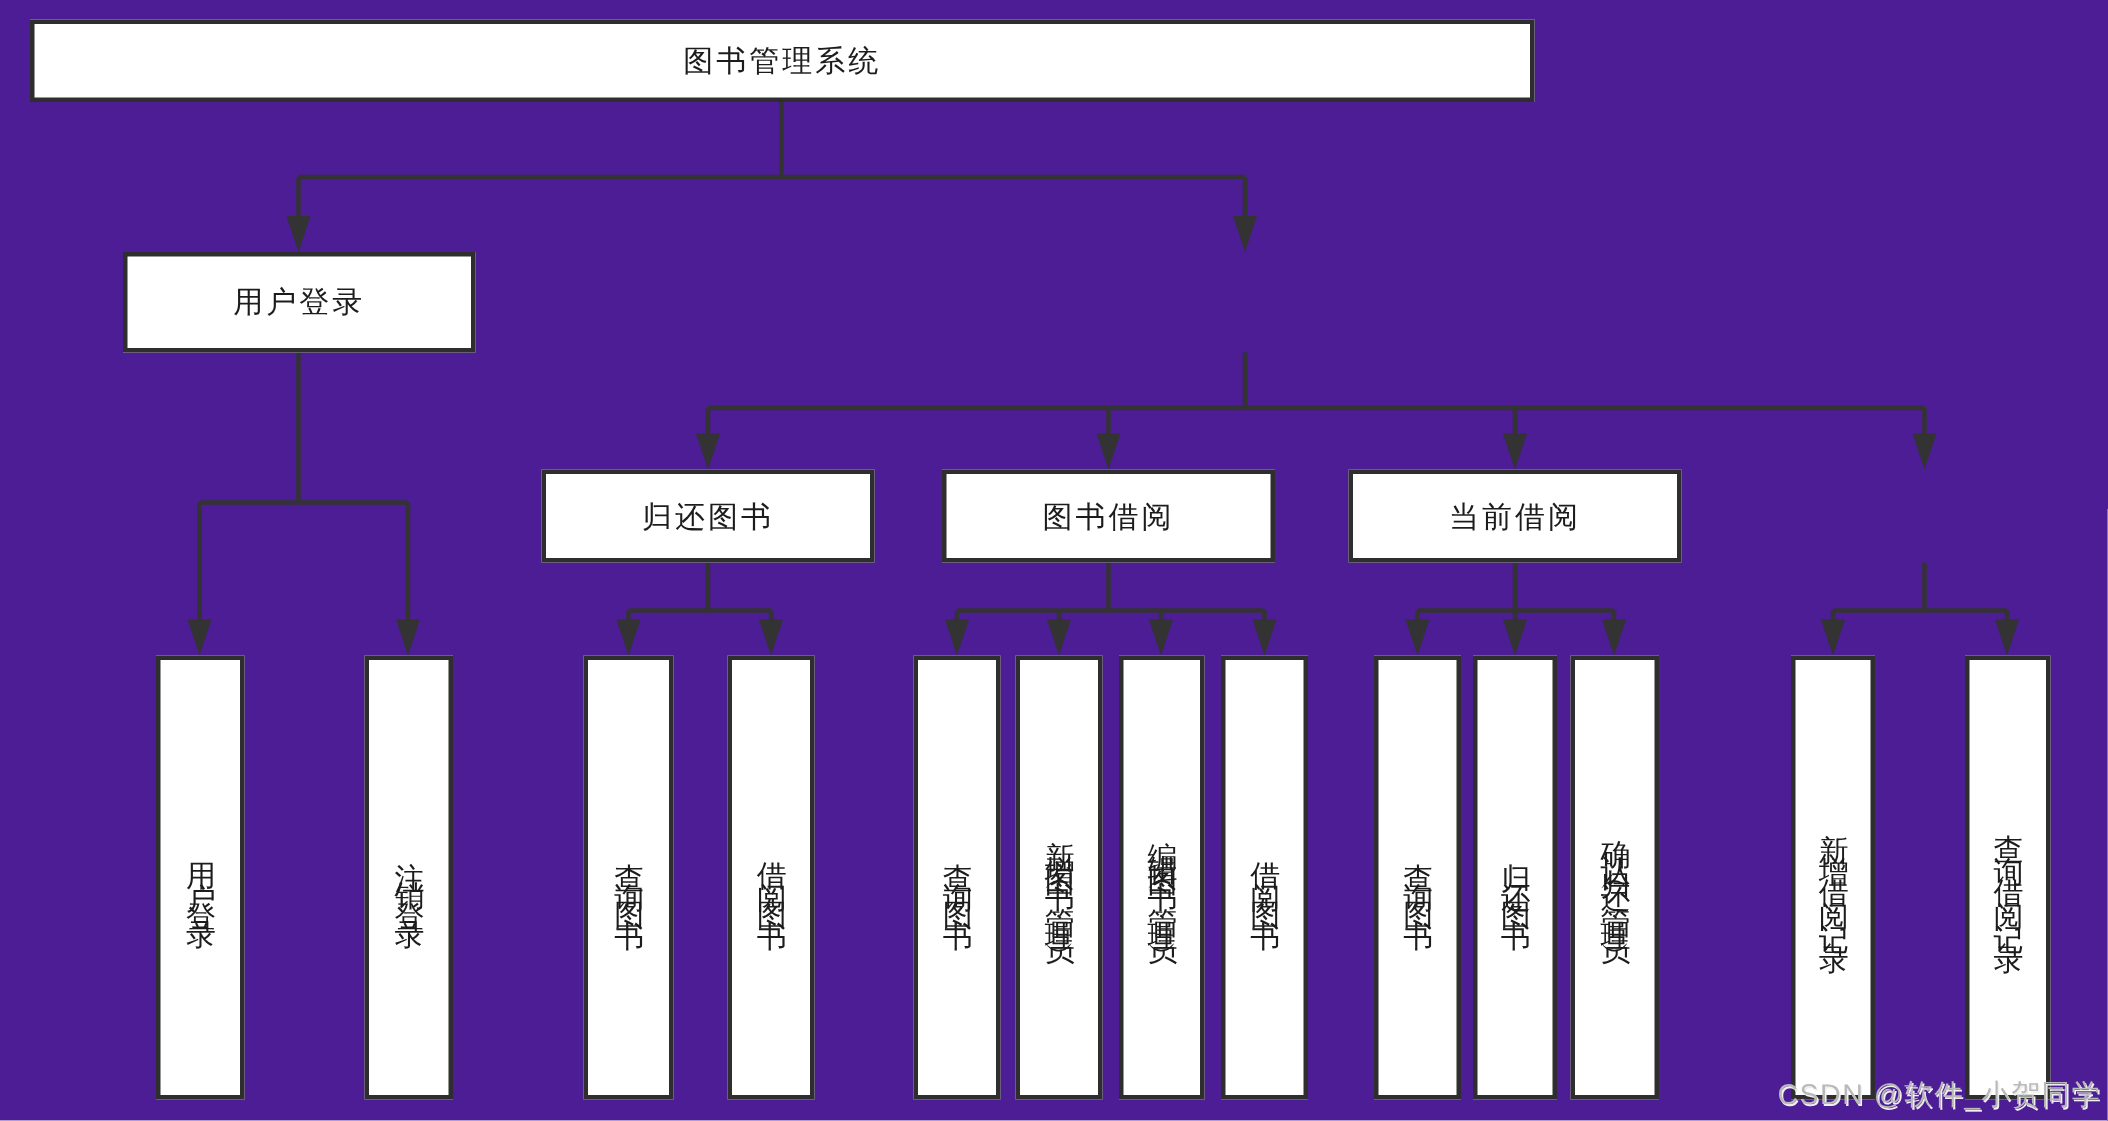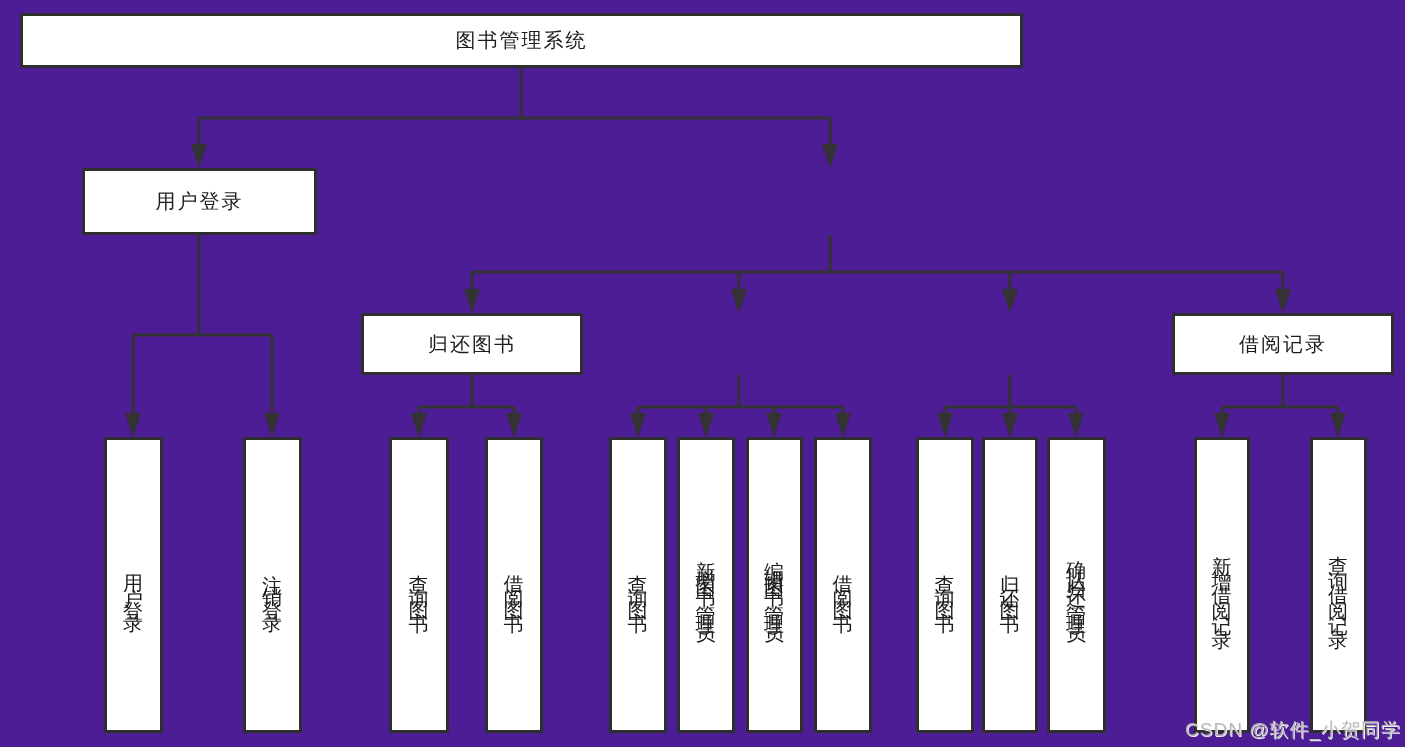--- a/index.html
+++ b/index.html
@@ -73,21 +73,22 @@
       <polygon points="1214,413 1230,413 1222,437"></polygon>
       <polygon points="1330,413 1346,413 1338,437"></polygon>
     </g>
   </svg>
 
   <div class="hbox" style="left:20px;top:13px;width:1003px;height:55px">图书管理系统</div>
 
   <div class="hbox" style="left:82px;top:168px;width:235px;height:67px">用户登录</div>
 
   <div class="hbox" style="left:361px;top:313px;width:222px;height:62px">归还图书</div>
-  <div class="hbox" style="left:1172px;top:313px;width:222px;height:62px">借阅记录</div>
+  <div class="hbox" style="left:628px;top:313px;width:222px;height:62px">图书借阅</div>
+  <div class="hbox" style="left:899px;top:313px;width:222px;height:62px">当前借阅</div>
 
   <div class="vbox v4" style="left:104px;width:59px">用户登录</div>
   <div class="vbox v4" style="left:243px;width:59px">注销登录</div>
 
   <div class="vbox v4" style="left:389px;width:60px">查询图书</div>
   <div class="vbox v4" style="left:485px;width:58px">借阅图书</div>
 
   <div class="vbox v4" style="left:609px;width:58px">查询图书</div>
   <div class="vbox v9" style="left:677px;width:58px">新增图书（管理员）</div>
   <div class="vbox v9" style="left:746px;width:57px">编辑图书（管理员）</div>

